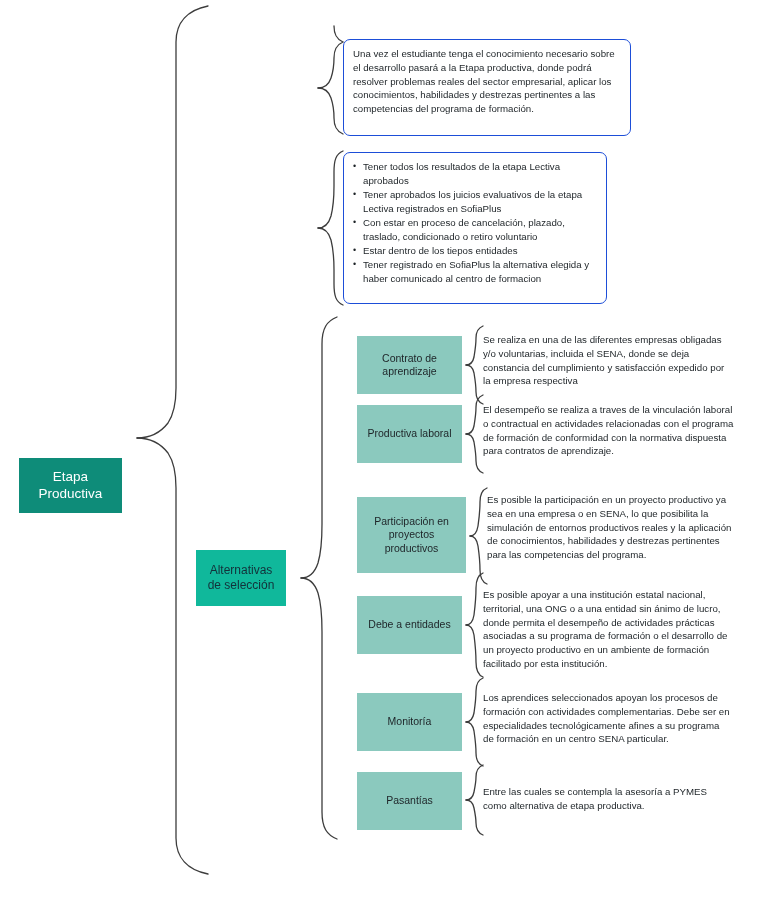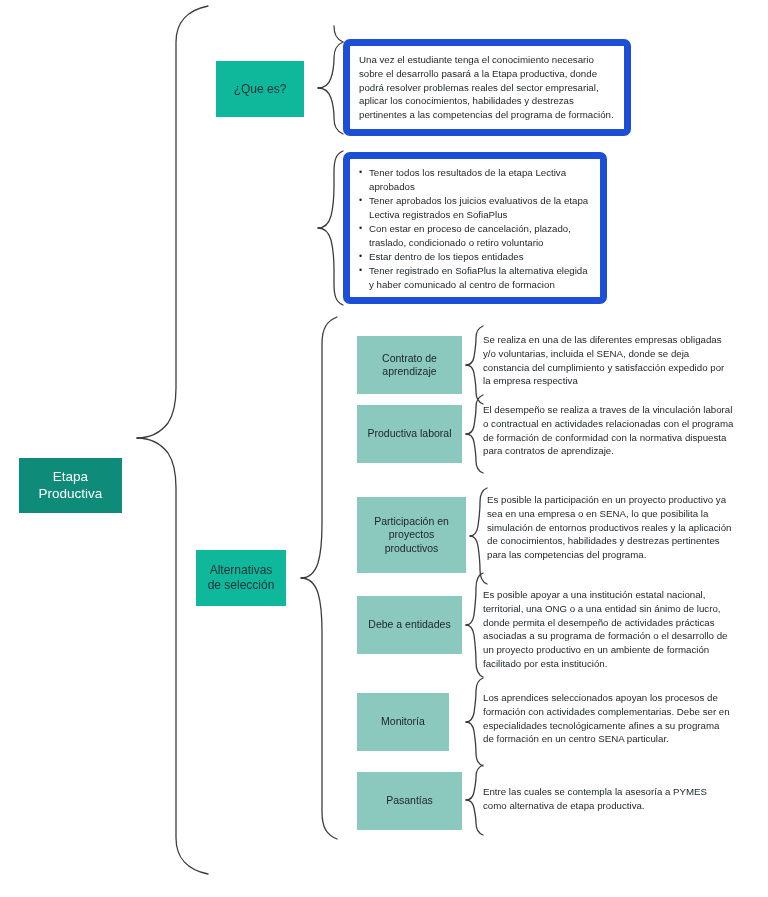--- a/index.html
+++ b/index.html
@@ -53,21 +53,21 @@
     font-size: 10.5px;
   }
   .desc {
     position: absolute;
     box-sizing: border-box;
     font-size: 9.7px;
     line-height: 1.42;
     color: #1d2327;
   }
   .desc-boxed {
-    border: 7px solid #1d4ed8;
+    border: 1px solid #1d4ed8;
     border-radius: 7px;
     padding: 7px 9px 8px 9px;
     background: #ffffff;
   }
   .desc-plain {
     padding: 0;
     background: transparent;
   }
   .desc p {
     margin: 0;
@@ -126,21 +126,20 @@
       <path d="M466,722 C471,722 473,726 474,731 C475,738 476,745 476,753 C476,760 478,764 483,766"></path>
 
       <path d="M466,800 C471,800 473,797 474,792 C475,787 476,782 476,777 C476,771 478,767 483,765"></path>
       <path d="M466,800 C471,800 473,803 474,808 C475,813 476,818 476,823 C476,829 478,833 483,835"></path>
     </g>
   </svg>
 
   <div class="node node-root" style="left:19px; top:411px; width:103px; height:55px;margin-top:47px;">Etapa
 Productiva</div>
 
-  <div class="node node-l1" style="left:216px; top:61px; width:88px; height:56px;">¿Que es?</div>
 
   <div class="desc desc-boxed" style="left:343px; top:39px; width:288px; height:97px;">
     <p>Una vez el estudiante  tenga el conocimiento necesario sobre el desarrollo pasará a la Etapa productiva, donde podrá resolver problemas reales del sector empresarial, aplicar los conocimientos, habilidades y destrezas pertinentes a las competencias del programa de formación.</p>
   </div>
 
 
   <div class="desc desc-boxed" style="left:343px; top:152px; width:264px; height:152px;">
     <ul>
       <li><span>Tener todos los resultados de la etapa Lectiva aprobados</span></li>
       <li><span>Tener aprobados los juicios evaluativos de la etapa Lectiva registrados en SofiaPlus</span></li>
@@ -169,21 +168,21 @@
 productivos</div>
   <div class="desc desc-plain" style="left:487px; top:493px; width:250px;">
     <p>Es posible la participación en un proyecto productivo ya sea en una empresa  o en SENA, lo que posibilita la simulación de entornos productivos reales y la aplicación de conocimientos, habilidades y destrezas pertinentes para las competencias del programa.</p>
   </div>
 
   <div class="node node-l2" style="left:357px; top:596px; width:105px; height:58px;">Debe a entidades</div>
   <div class="desc desc-plain" style="left:483px; top:588px; width:254px;">
     <p>Es posible apoyar a una  institución estatal nacional, territorial, una ONG o a una entidad sin ánimo de lucro, donde permita el desempeño de actividades prácticas asociadas a su programa de formación o el desarrollo de un proyecto productivo en un ambiente de formación facilitado por esta institución.</p>
   </div>
 
-  <div class="node node-l2" style="left:357px; top:693px; width:92px; height:58px;">Monitoría</div>
+  <div class="node node-l2" style="left:357px; top:693px; width:105px; height:58px;">Monitoría</div>
   <div class="desc desc-plain" style="left:483px; top:691px; width:248px;">
     <p>Los aprendices seleccionados apoyan los procesos de formación con actividades complementarias. Debe ser en especialidades tecnológicamente afines a su programa de formación en un centro SENA particular.</p>
   </div>
 
   <div class="node node-l2" style="left:357px; top:772px; width:105px; height:58px;">Pasantías</div>
   <div class="desc desc-plain" style="left:483px; top:785px; width:250px;">
     <p>Entre las cuales se contempla la asesoría a PYMES como alternativa de etapa productiva.</p>
   </div>
 
 </div>

